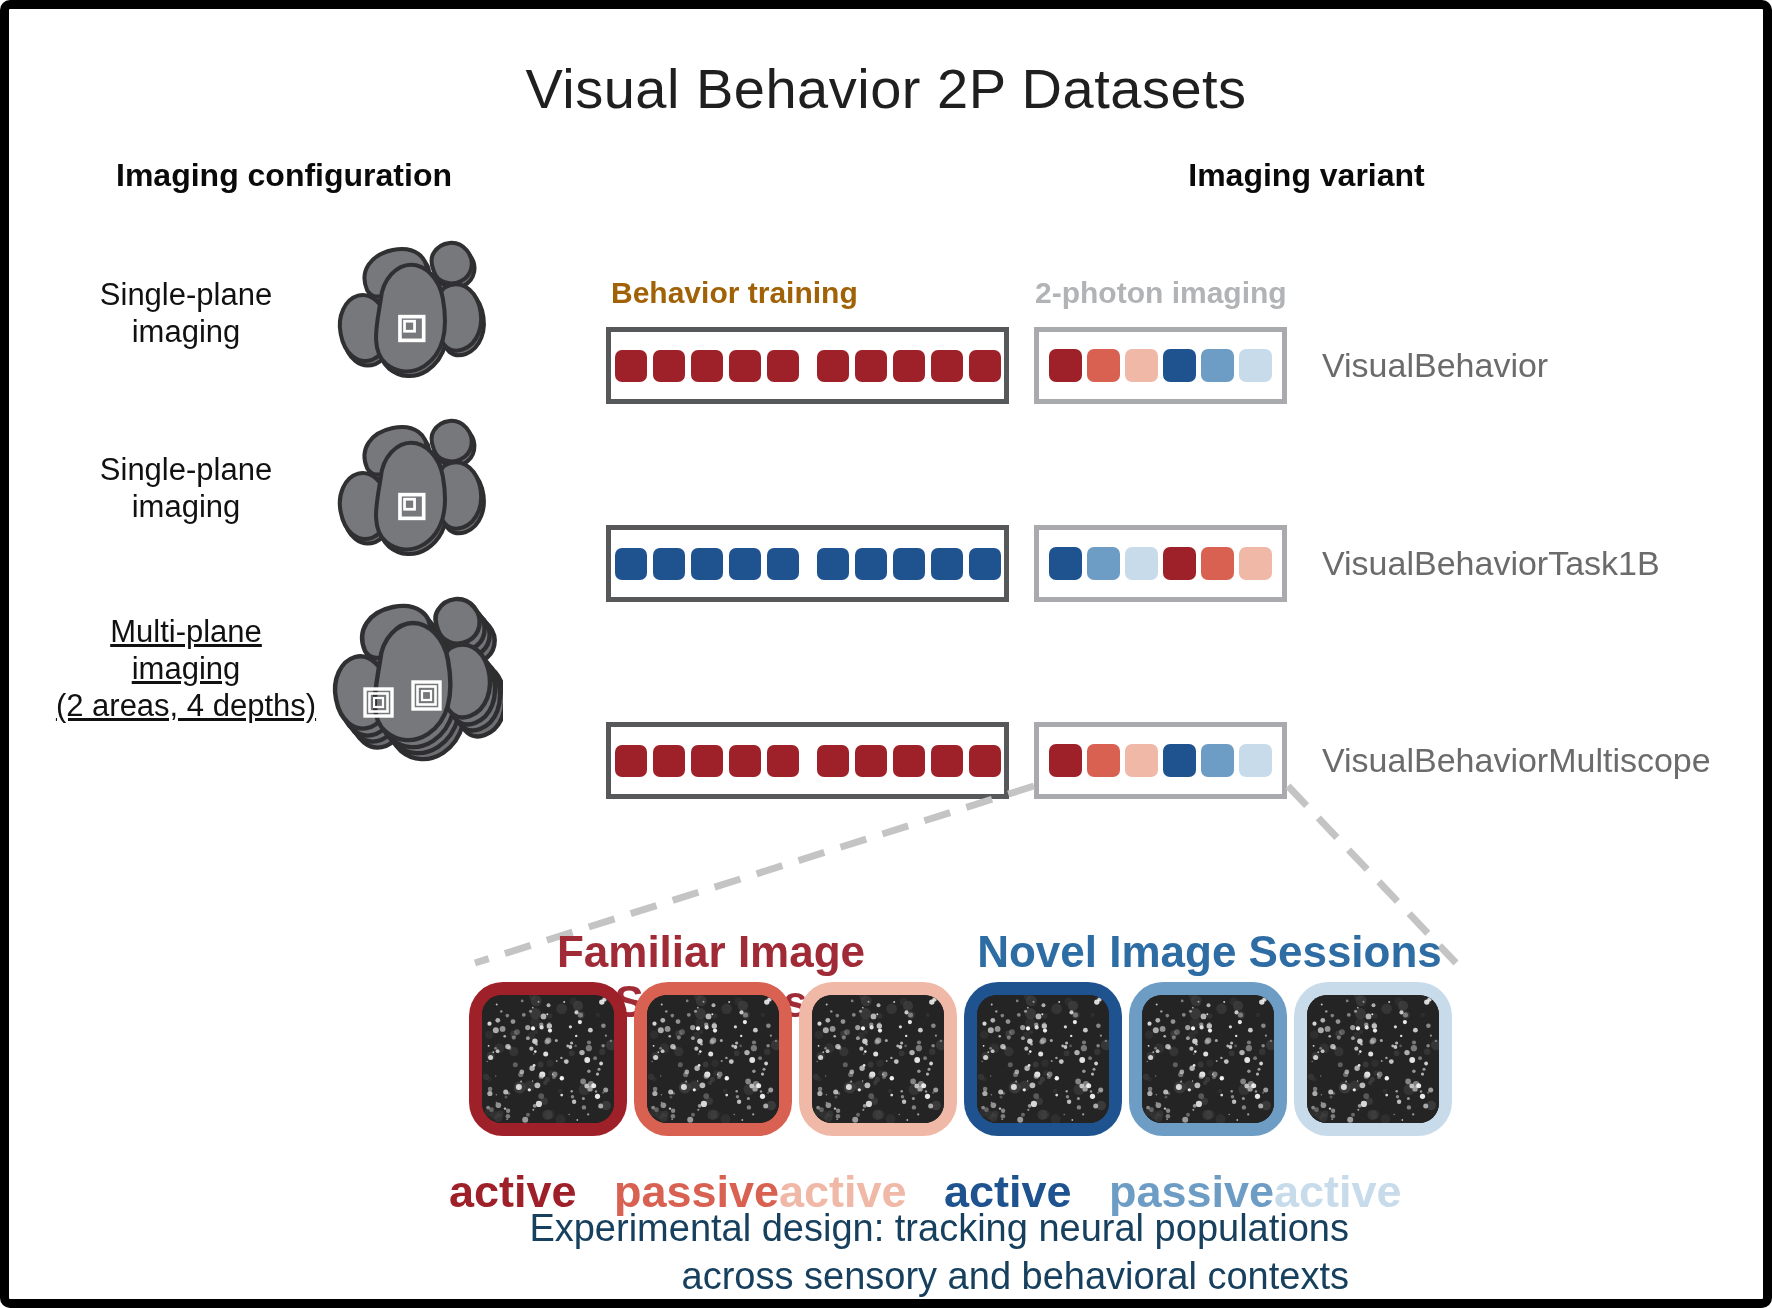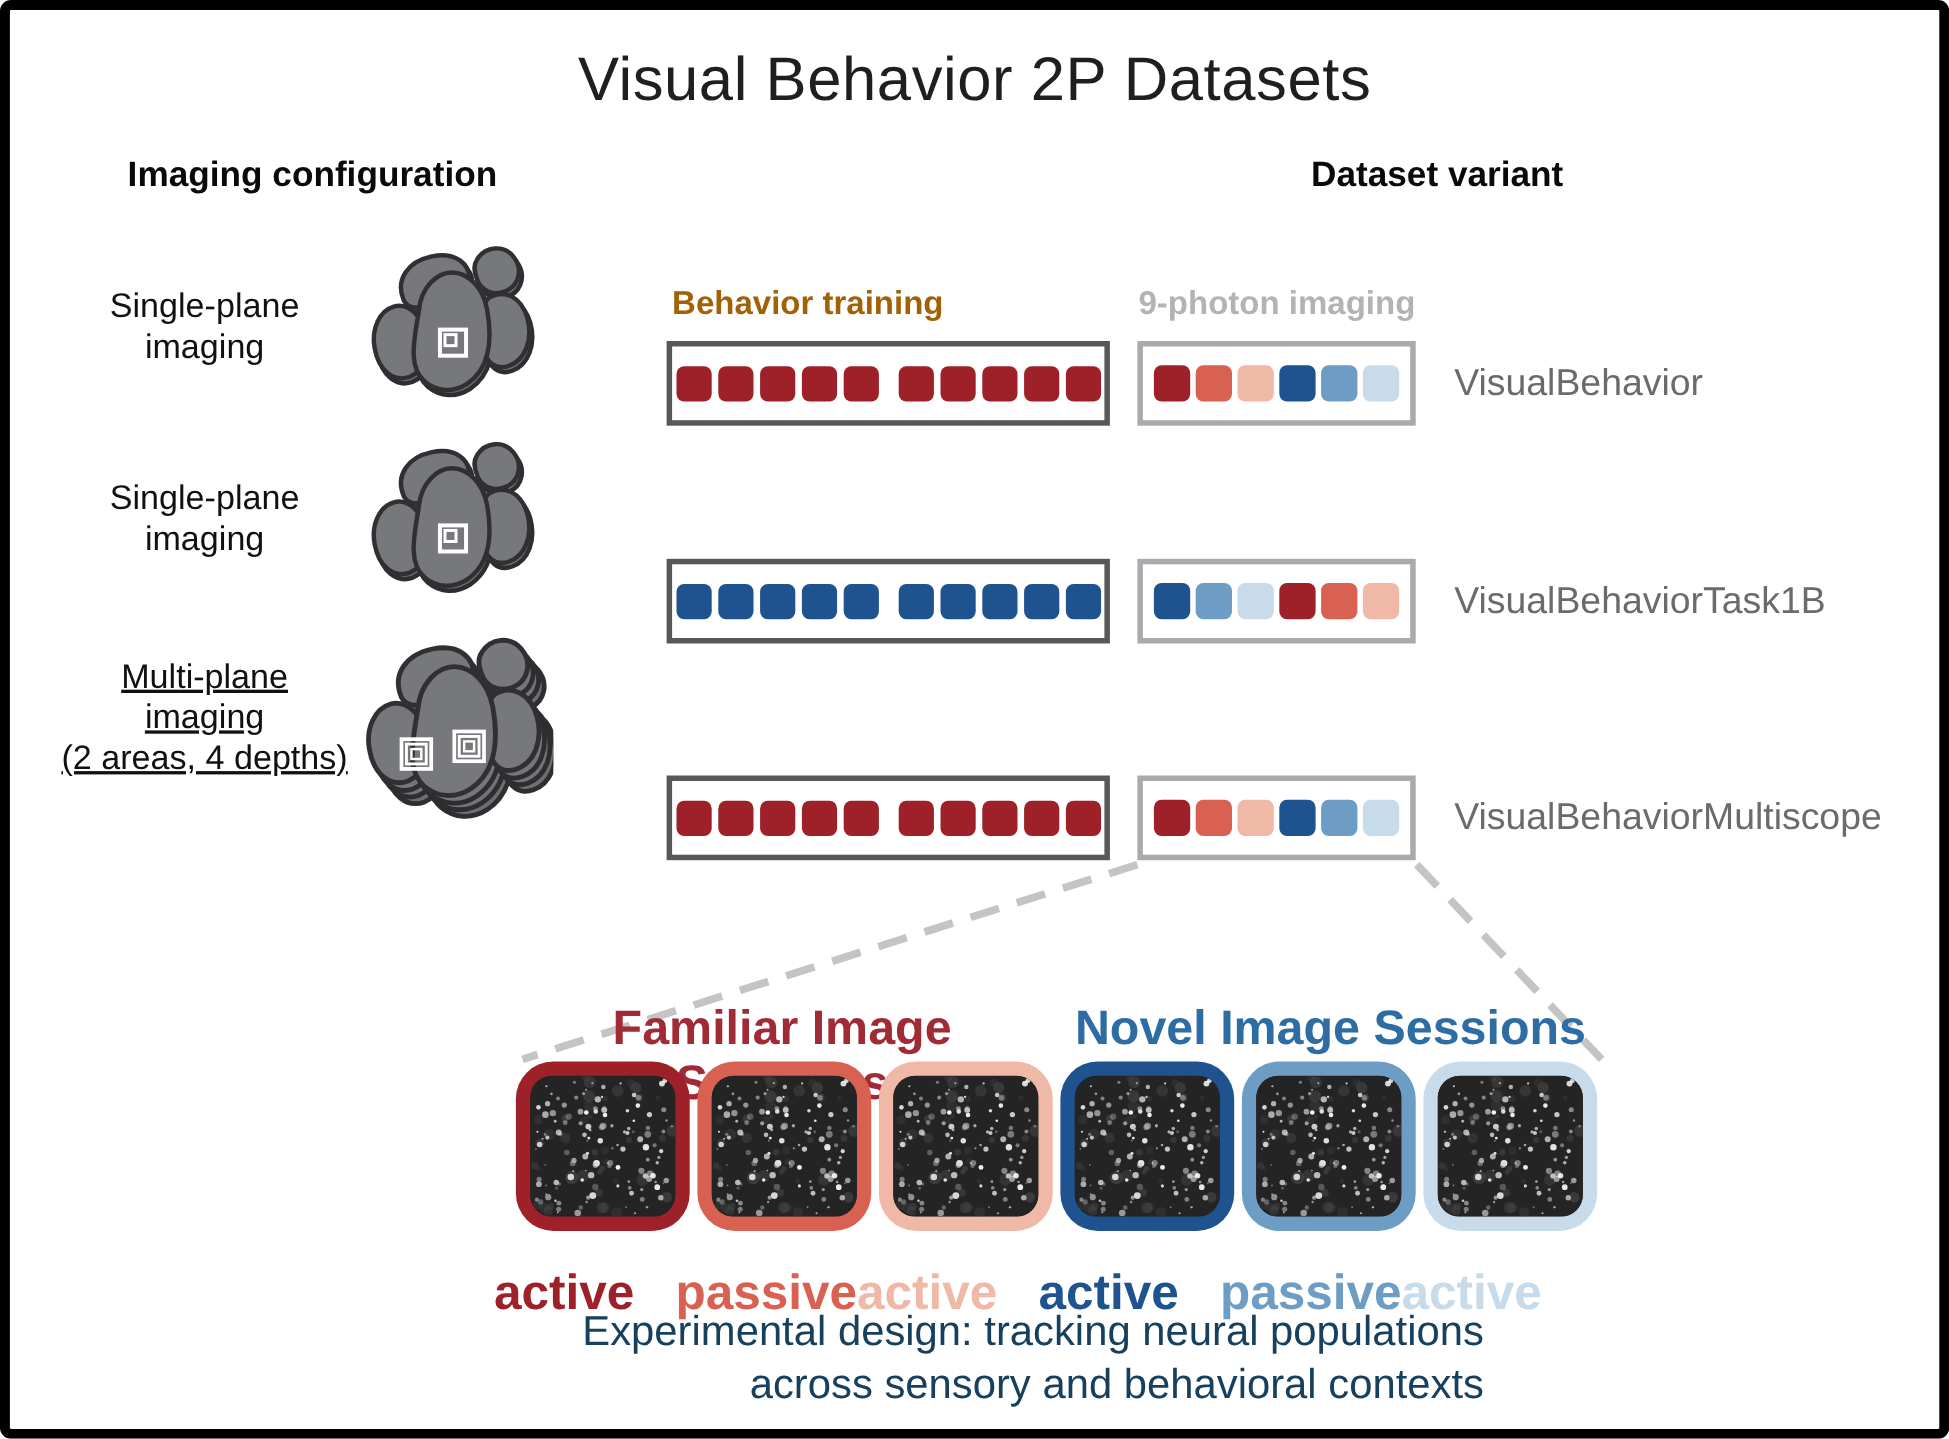--- a/index.html
+++ b/index.html
@@ -1,21 +1,21 @@
 <!DOCTYPE html>
 <html><head>
 <meta charset="utf-8">
 <style>
   html,body{margin:0;padding:0;background:#fff;}
   .canvas{
     position:relative;width:1772px;height:1308px;box-sizing:border-box;
     border:9px solid #000;border-radius:10px;background:#fff;overflow:hidden;
     font-family:"Liberation Sans",sans-serif;
   }
-  .abs{position:absolute;}
+  .abs{position:absolute;margin-top:17px;}
   .title{top:30px;left:0;right:0;text-align:center;font-size:56px;font-weight:300;color:#1f1f1f;letter-spacing:.5px;}
   .colhdr{font-weight:bold;font-size:32px;color:#0a0a0a;text-align:center;}
   .col-imaging{top:131px;left:55px;width:440px;}
   .col-training{top:124px;left:530px;width:630px;}
   .col-dataset{top:131px;left:1155px;width:285px;}
   .phase{font-size:30px;font-weight:bold;}
   .phase-behavior{top:250px;left:602px;color:#a16207;}
   .phase-photon{top:250px;left:1026px;color:#B1B3B6;}
   .row-label{width:330px;left:12px;text-align:center;font-size:31px;line-height:37px;color:#111;}
   .box{box-sizing:border-box;display:flex;align-items:center;justify-content:center;}
@@ -37,24 +37,24 @@
   .brain svg{display:block;width:100%;height:100%;}
   svg.overlay{position:absolute;left:0;top:0;width:1772px;height:1308px;pointer-events:none;}
 </style>
 </head>
 <body>
 
 <div class="canvas">
   <div class="abs title">Visual Behavior 2P Datasets</div>
 
   <div class="abs colhdr col-imaging">Imaging configuration</div>
-  <div class="abs colhdr col-dataset">Dataset variant</div>
+  <div class="abs colhdr col-dataset">Imaging variant</div>
 
   <div class="abs phase phase-behavior">Behavior training</div>
-  <div class="abs phase phase-photon">9-photon imaging</div>
+  <div class="abs phase phase-photon">2-photon imaging</div>
 
   <div id="rows-layer">
       <div class="">
         <div class="abs row-label" style="top: 250px;">
           <span style="display: block;">Single-plane</span>
           <span style="display: block;">imaging</span>
         </div>
         <div class="abs brain" style="left: 318px; top: 204px; width: 166px; height: 166px;">
           <svg viewBox="0 0 182 182" xmlns="http://www.w3.org/2000/svg">
             <g transform="translate(3,5)">

